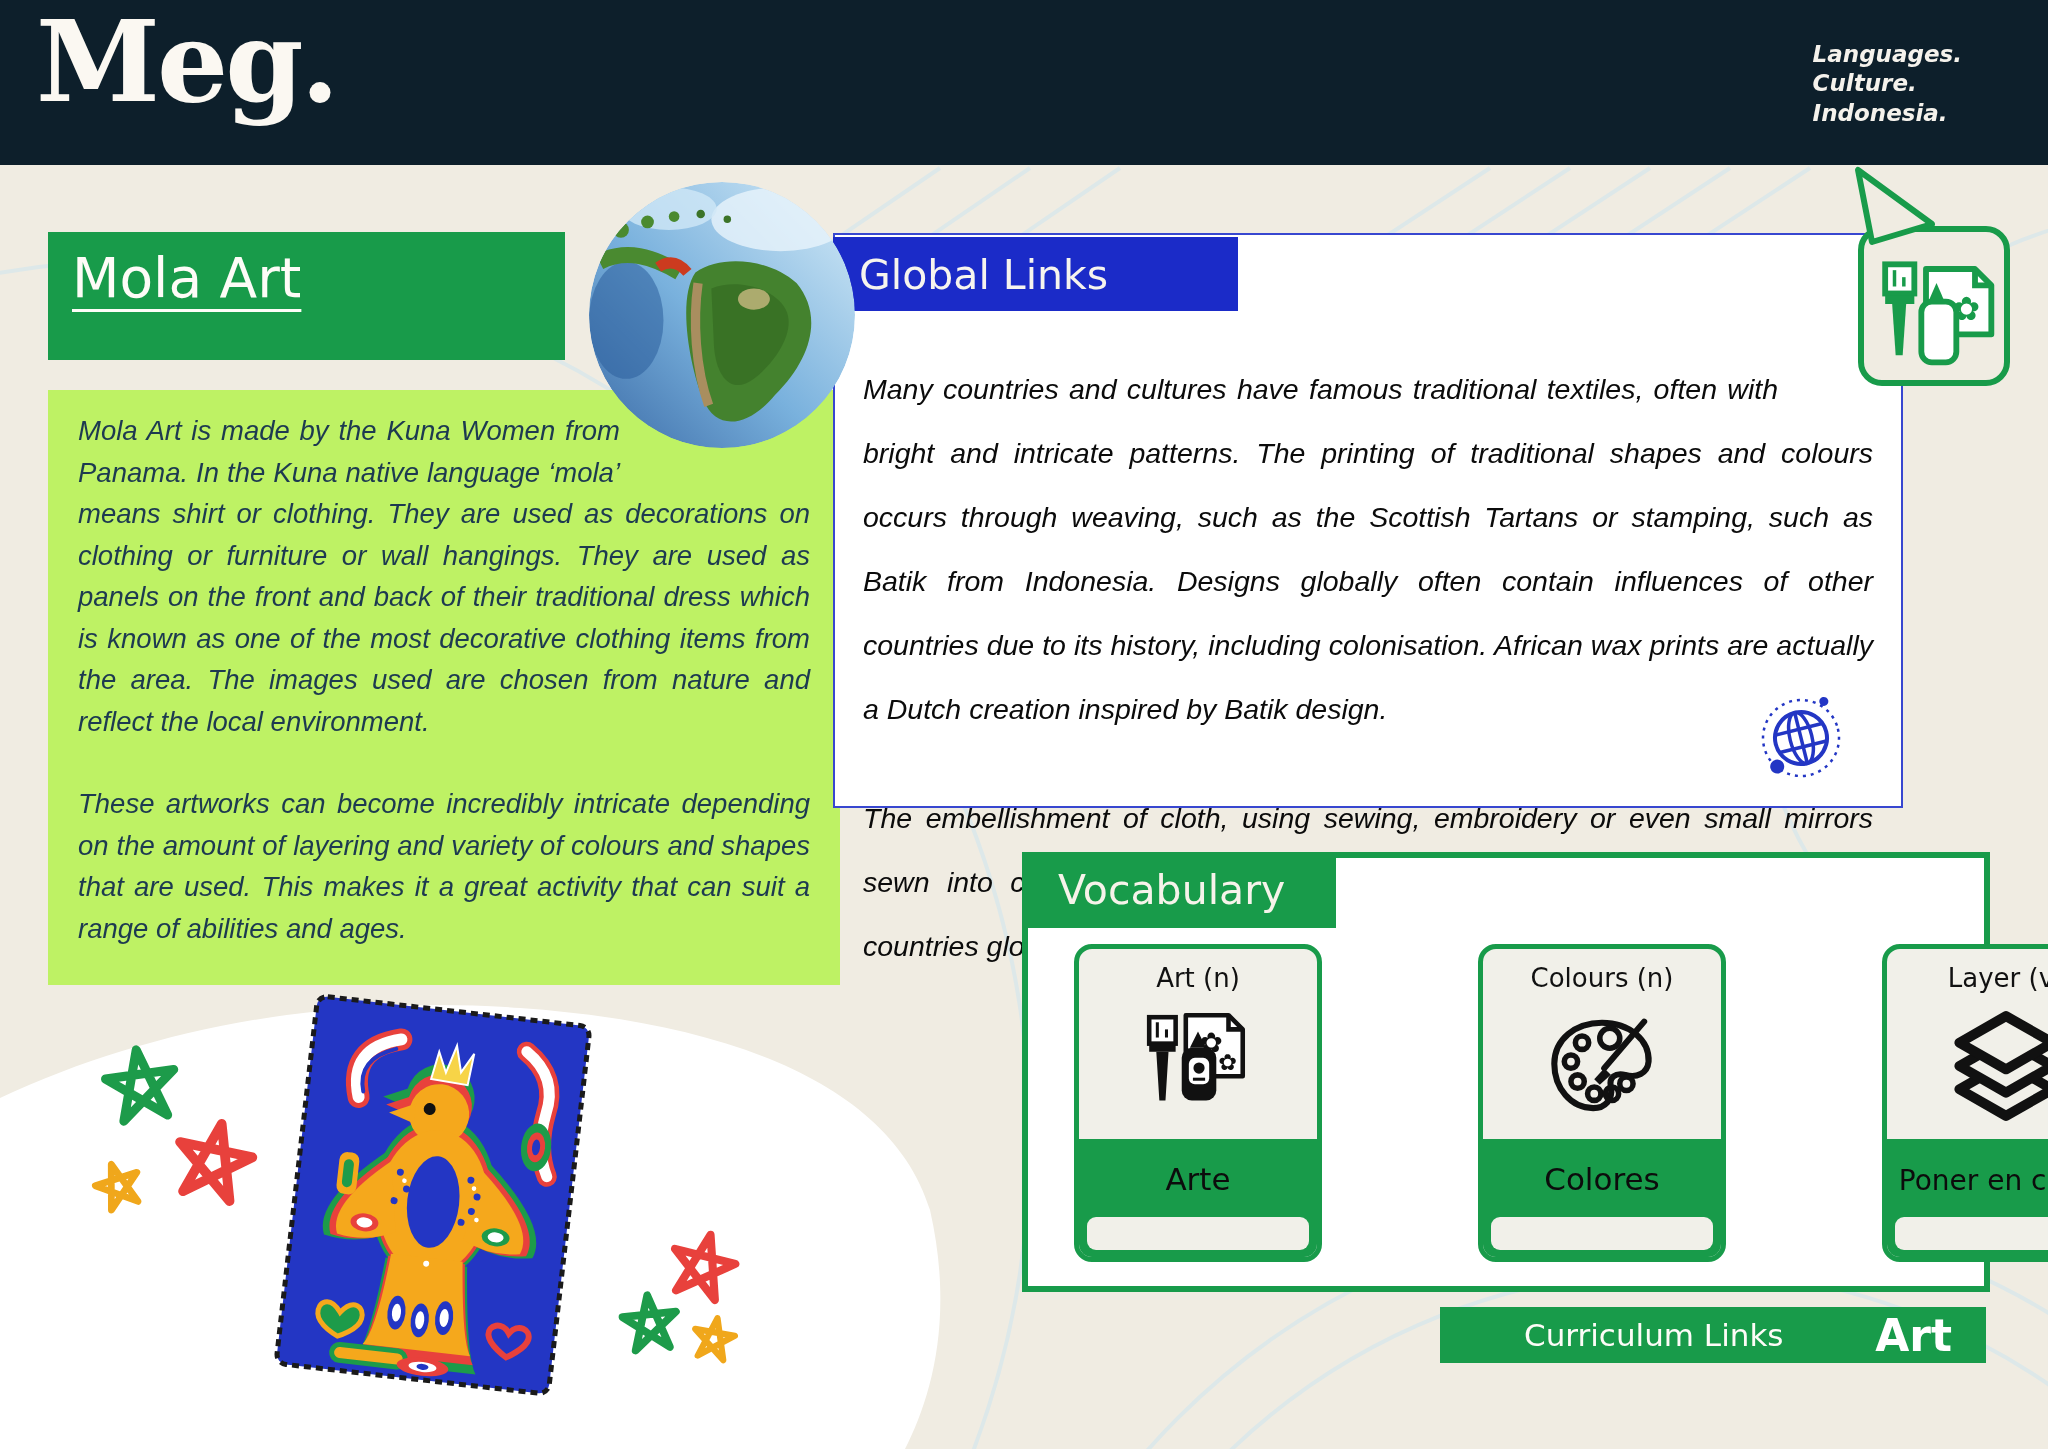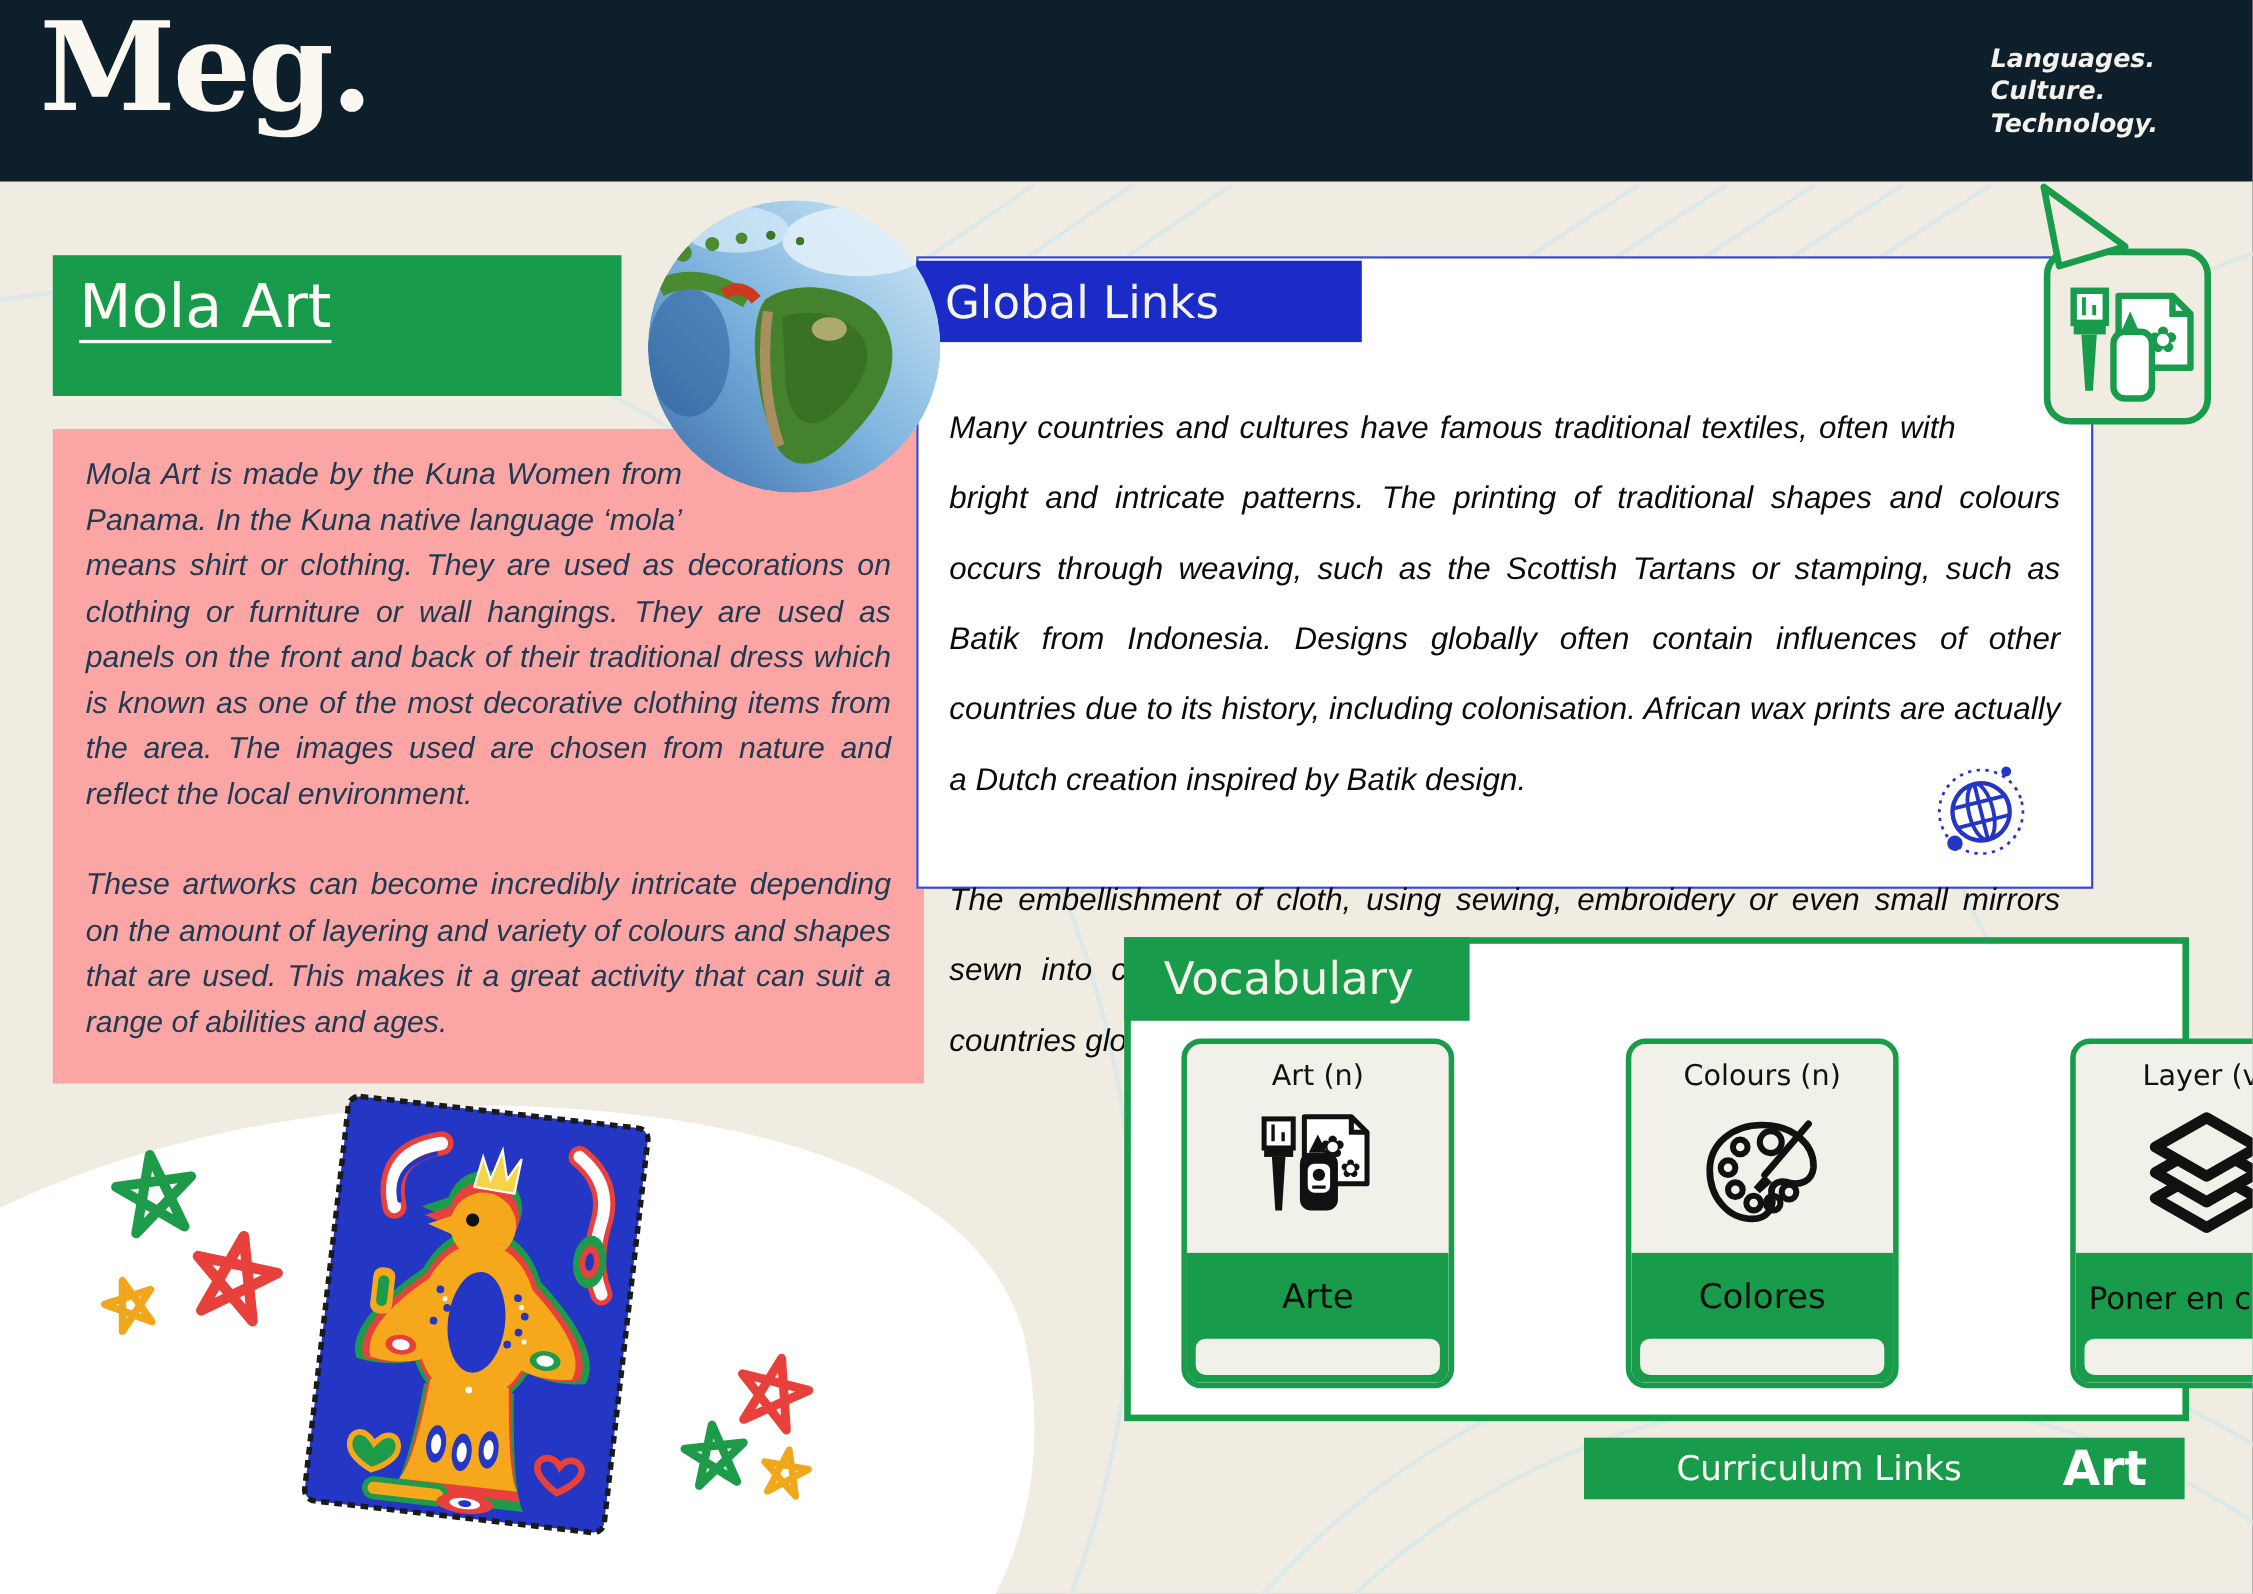--- a/index.html
+++ b/index.html
@@ -19,21 +19,21 @@
 
   
   .title-banner{left:48px;top:232px;width:517px;height:128px;background:#189b4a;z-index:2;}
   .title-banner span{display:inline-block;margin:14px 0 0 24px;font-size:55px;color:#fdfcf7;
         text-decoration:underline;text-decoration-thickness:3px;text-underline-offset:12px;}
 
   
   .earth{left:589px;top:182px;width:266px;height:266px;border-radius:50%;overflow:hidden;z-index:6;}
 
   
-  .intro-box{left:48px;top:390px;width:792px;height:595px;background:#fca5a5;z-index:1;
+  .intro-box{left:48px;top:390px;width:792px;height:595px;background:#bef264;z-index:1;
         padding:20px 30px;box-sizing:border-box;}
   .intro-box p{margin:0;font-family:"Liberation Sans",sans-serif;font-style:italic;
         font-size:27.5px;line-height:41.5px;color:#1d3a50;text-align:justify;}
   .intro-box p + p{margin-top:41px;}
   .spacer-a{float:right;width:190px;height:46px;}
 
   
   .gl-box{left:833px;top:233px;width:1070px;height:575px;background:#ffffff;
         border:2px solid #3847d0;box-sizing:border-box;z-index:3;}
   .gl-banner{position:absolute;left:-2px;top:2px;width:405px;height:74px;background:#1b2bc8;}
@@ -101,21 +101,21 @@
         <circle cx="230" cy="1990" r="668"></circle>
       <circle cx="150" cy="1140" r="880"></circle>
     </g>
   </svg>
 
   <div class="abs header">
     <div class="logo">Meg.</div>
     <div class="tagline">
       <div>Languages.</div>
       <div>Culture.</div>
-      <div>Technology.</div>
+      <div>Indonesia.</div>
     </div>
   </div>
 
   <svg class="abs blob" width="1040" height="469" viewBox="0 0 1040 469">
     <path d="M0,118 C150,48 330,14 520,28 C720,42 890,100 930,230 C955,340 930,420 905,469 L0,469 Z" fill="#ffffff"></path>
   </svg>
 
   <div class="abs title-banner">
     <span>Mola Art</span>
   </div>

